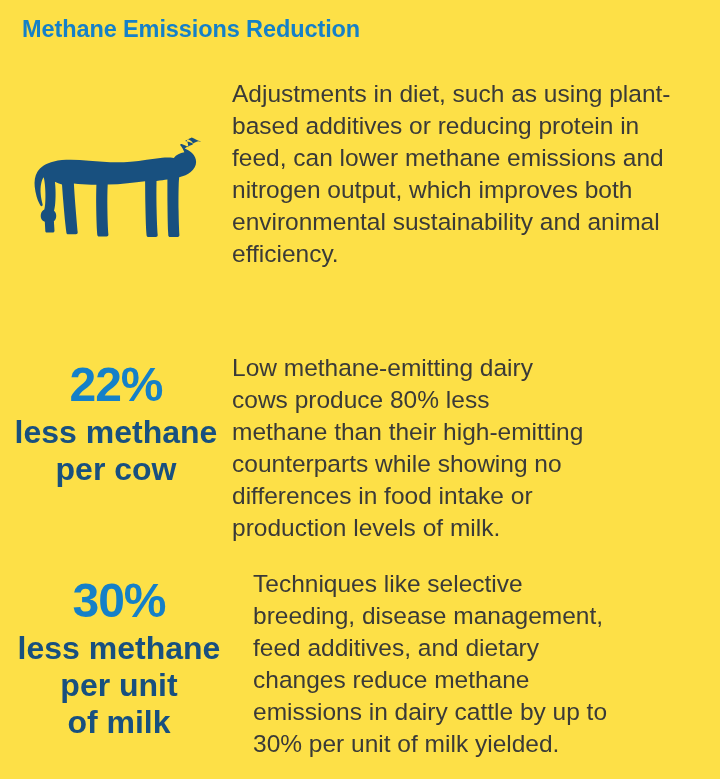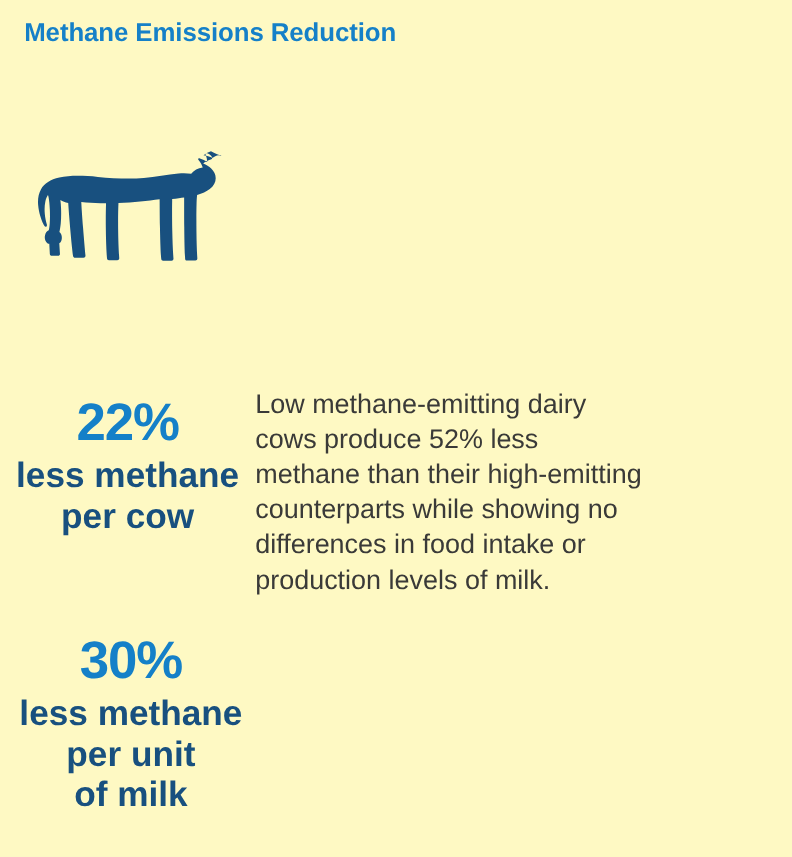--- a/index.html
+++ b/index.html
@@ -10,21 +10,21 @@
     width: 720px;
     height: 779px;
     background: #F5F0E6;
     font-family: "Liberation Sans", sans-serif;
     overflow: hidden;
   }
   .infographic {
     position: relative;
     width: 720px;
     height: 779px;
-    background: #fef9c3;
+    background: #fde047;
     box-sizing: border-box;
   }
 
   
   .title {
     position: absolute;
     left: 22px;
     top: 16px;
     font-size: 23.5px;
     font-weight: bold;
@@ -210,39 +210,45 @@
             c1.5,0.8 2.6,2.2 3.2,3.9
             c1.2,-1.4 2.8,-2.2 4.5,-2.1
             c2.4,0.1 4.4,1.8 5.1,4.2
             c0.4,1.2 0.4,2.5 0.1,3.7
             c-2.6,0.2 -5.6,0.3 -8.8,0.3
             C53.8,82.8 49.7,81.2 46.5,78.5
             Z" opacity="0"></path>
         </svg>
       </div>
     </div>
+    <div class="right-col">
+      <p class="body-text">Adjustments in diet, such as using plant-based additives or reducing protein in feed, can lower methane emissions and nitrogen output, which improves both environmental sustainability and animal efficiency.</p>
+    </div>
   </div>
 
   <div class="row row-2">
     <div class="left-col">
       <div class="stat">
         <span class="stat-number">22%</span>
         <span class="stat-label">less methane
 per cow</span>
       </div>
     </div>
     <div class="right-col">
-      <p class="body-text">Low methane-emitting dairy cows produce 52% less methane than their high-emitting counterparts while showing no differences in food intake or production levels of milk.</p>
+      <p class="body-text">Low methane-emitting dairy cows produce 80% less methane than their high-emitting counterparts while showing no differences in food intake or production levels of milk.</p>
     </div>
   </div>
 
   <div class="row row-3">
     <div class="left-col">
       <div class="stat">
         <span class="stat-number">30%</span>
         <span class="stat-label">less methane
 per unit
 of milk</span>
       </div>
     </div>
+    <div class="right-col">
+      <p class="body-text">Techniques like selective breeding, disease management, feed additives, and dietary changes reduce methane emissions in dairy cattle by up to 30% per unit of milk yielded.</p>
+    </div>
   </div>
 
 </div>
 
 </body></html>

